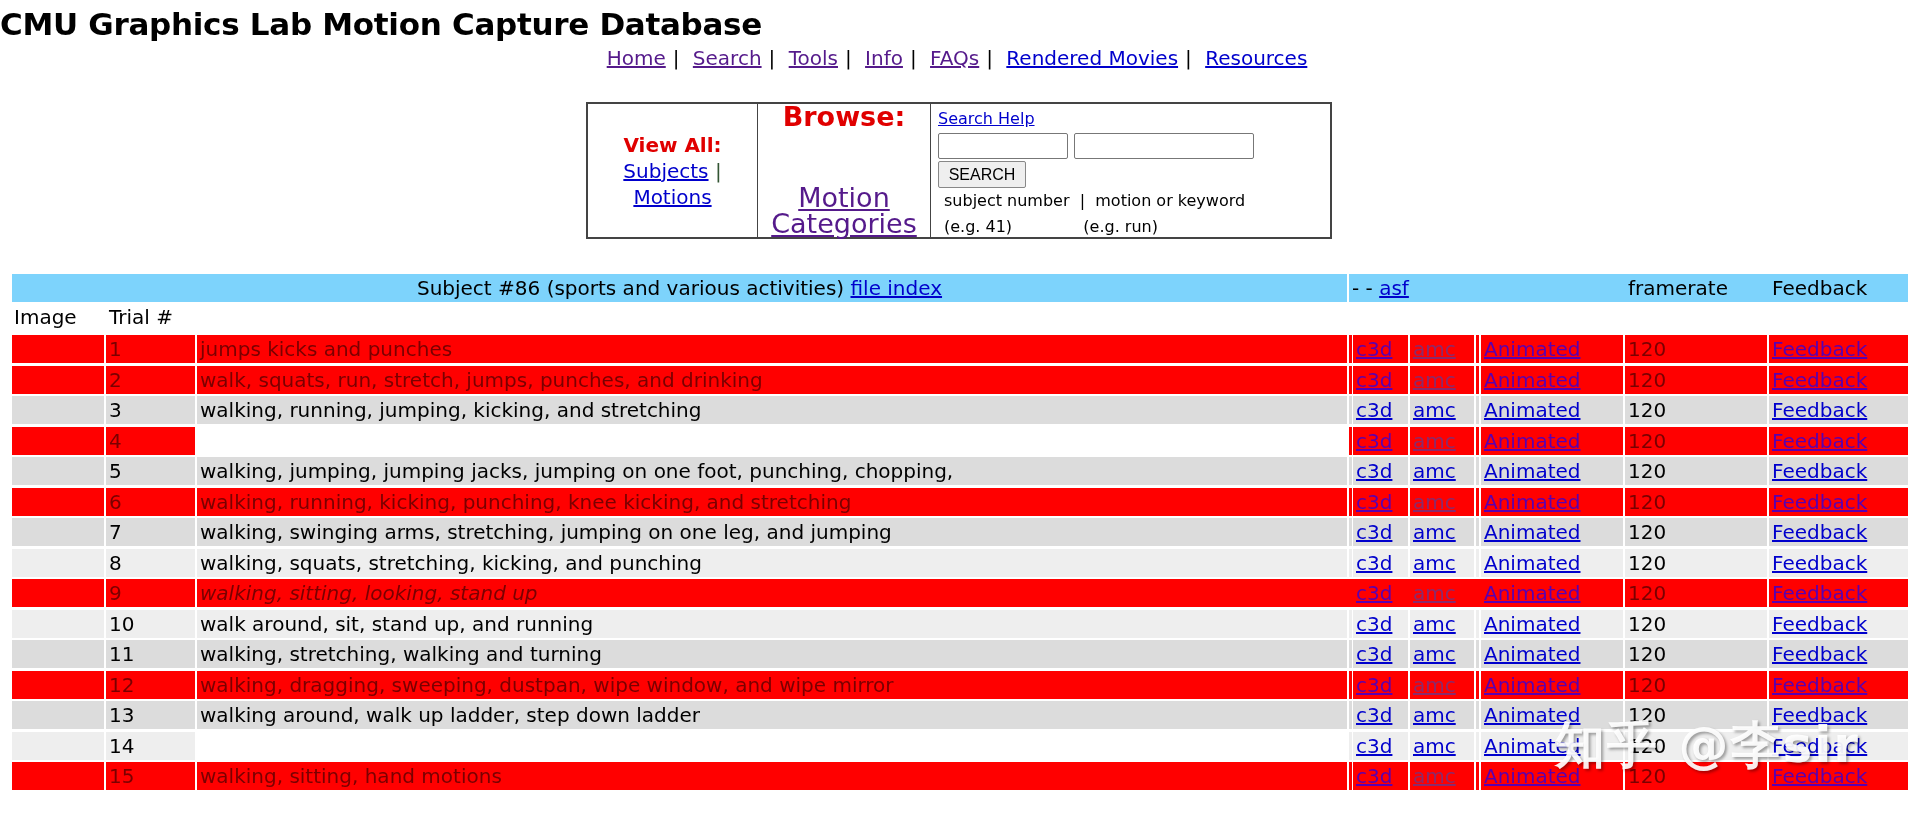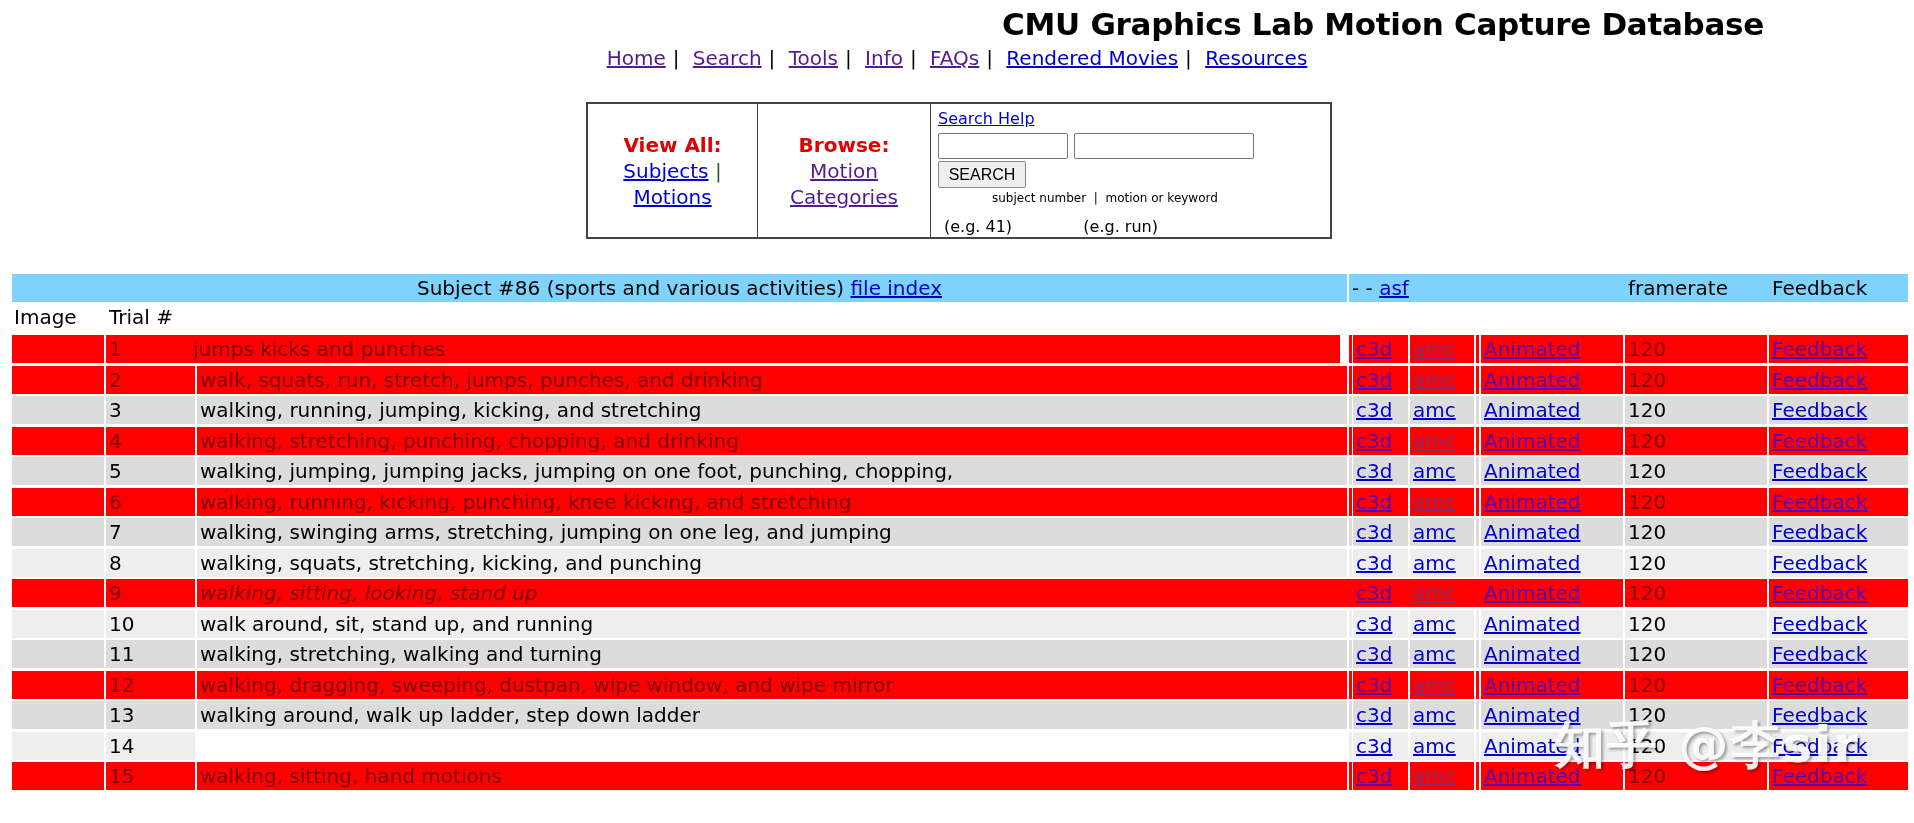--- a/index.html
+++ b/index.html
@@ -1,39 +1,39 @@
 <!DOCTYPE html>
 <html><head>
   <meta charset="utf-8">
   <style>
     html, body { margin:0; padding:0; background:#ffffff; }
     body { width:1914px; height:823px; position:relative; overflow:hidden;
            font-family:"DejaVu Sans", "Liberation Sans", sans-serif; color:#000; }
     a { text-decoration:underline; }
     .blue { color:#0000cc; }
     .visited { color:#551a8b; }
-    #title { position:absolute; left:0; width:1764px; top:6px; text-align:right;
+    #title { position:absolute; left:0; width:1764px; top:6px; text-align:left;
              font-weight:bold; font-size:31px; letter-spacing:-0.3px; }
     #nav { position:absolute; left:0; width:1914px; top:46px; text-align:center; font-size:20px; }
     #nav .sep { margin:0 7px; }
     #searchbox { position:absolute; left:586px; top:102px; width:746px; height:137px;
                  border:2px solid #444; box-sizing:border-box; display:flex; }
     #searchbox .cell { border-right:1px solid #444; box-sizing:border-box; height:100%; }
     #cell-viewall { width:170px; display:flex; flex-direction:column; justify-content:center; align-items:center; font-size:20px; line-height:26px; }
-    #cell-browse { width:173px; display:flex; flex-direction:column; justify-content:center; align-items:center; font-size:20px; line-height:26px; text-align:center;}
+    #cell-browse { width:173px; display:flex; flex-direction:column; justify-content:space-between; align-items:center; font-size:27px; line-height:26px; text-align:center;}
     #cell-search { flex:1; border-right:none !important; padding:5px 7px; font-size:16px; position:relative; }
     .red-label { color:#e00000; font-weight:bold; }
     .green-bar { color:#335533; }
     #search-help { font-size:16px; }
     .sinput { position:absolute; top:29px; height:26px; border:1px solid #777; border-radius:2px; background:#fff; box-sizing:border-box; }
     #subj-input { left:7px; width:130px; }
     #kw-input { left:143px; width:180px; }
     #search-btn { position:absolute; left:7px; top:57px; height:27px; width:88px; font-size:16px;
                   background:#efefef; border:1px solid #888; border-radius:2px; font-family:"Liberation Sans", sans-serif; padding:0; }
-    #hint1 { position:absolute; left:13px; top:87px; font-size:12px; white-space:pre;margin-left:48px; }
+    #hint1 { position:absolute; left:13px; top:87px; font-size:16px; white-space:pre; }
     #hint2 { position:absolute; left:13px; top:113px; font-size:16px; white-space:pre; }
 
     #table { position:absolute; left:12px; top:274px; width:1896px; }
     .row { position:absolute; left:0; height:28px; width:1896px; }
     .cellx { position:absolute; top:0; height:100%; box-sizing:border-box; padding-left:3px; font-size:20px; line-height:28px; white-space:nowrap; overflow:hidden; }
     .hdr .cellx { background:#7dd3fc; }
     .red .cellx { background:#ff0000; color:#7a0000; }
     .red .cellx a { color:#5a00b0; }
     .red .cellx a.amcl { color:#8b2a6b; }
     .g1 .cellx { background:#dcdcdc; }
@@ -91,21 +91,21 @@
     <div class="cellx" style="left:1757px;width:139px;">Feedback</div>
   </div>
   <div class="row" style="top:29px;height:30px;">
     <div class="cellx" style="left:0;width:92px;padding-left:2px;">Image</div>
     <div class="cellx" style="left:94px;width:89px;">Trial #</div>
   </div>
   <div id="rows">
   <div class="row red" style="top: 61px;">
     <div class="cellx" style="left:0;width:92px;"></div>
     <div class="cellx" style="left:94px;width:89px;">1</div>
-    <div class="cellx" style="left:178px;width:1150px;">jumps kicks and punches</div>
+    <div class="cellx" style="left:185px;width:1150px;">jumps kicks and punches</div>
     <div class="cellx" style="left:1337px;width:3px;padding:0;"></div>
     <div class="cellx" style="left:1341px;width:55px;"><a href="#">c3d</a></div>
     <div class="cellx" style="left:1398px;width:64px;"><a href="#" class="amcl">amc</a></div>
     <div class="cellx" style="left:1464px;width:3px;padding:0;"></div>
     <div class="cellx" style="left:1469px;width:142px;"><a href="#">Animated</a></div>
     <div class="cellx" style="left:1613px;width:142px;">120</div>
     <div class="cellx" style="left:1757px;width:139px;"><a href="#">Feedback</a></div>
   </div>
 
   <div class="row red" style="top: 91.5px;">
@@ -130,21 +130,20 @@
     <div class="cellx" style="left:1398px;width:64px;"><a href="#" class="amcl">amc</a></div>
     <div class="cellx" style="left:1464px;width:3px;padding:0;"></div>
     <div class="cellx" style="left:1469px;width:142px;"><a href="#">Animated</a></div>
     <div class="cellx" style="left:1613px;width:142px;">120</div>
     <div class="cellx" style="left:1757px;width:139px;"><a href="#">Feedback</a></div>
   </div>
 
   <div class="row red" style="top: 152.5px;">
     <div class="cellx" style="left:0;width:92px;"></div>
     <div class="cellx" style="left:94px;width:89px;">4</div>
-    <div class="cellx" style="left:185px;width:1150px;">walking, stretching, punching, chopping, and drinking</div>
     <div class="cellx" style="left:1337px;width:3px;padding:0;"></div>
     <div class="cellx" style="left:1341px;width:55px;"><a href="#">c3d</a></div>
     <div class="cellx" style="left:1398px;width:64px;"><a href="#" class="amcl">amc</a></div>
     <div class="cellx" style="left:1464px;width:3px;padding:0;"></div>
     <div class="cellx" style="left:1469px;width:142px;"><a href="#">Animated</a></div>
     <div class="cellx" style="left:1613px;width:142px;">120</div>
     <div class="cellx" style="left:1757px;width:139px;"><a href="#">Feedback</a></div>
   </div>
 
   <div class="row g1" style="top: 183px;">

